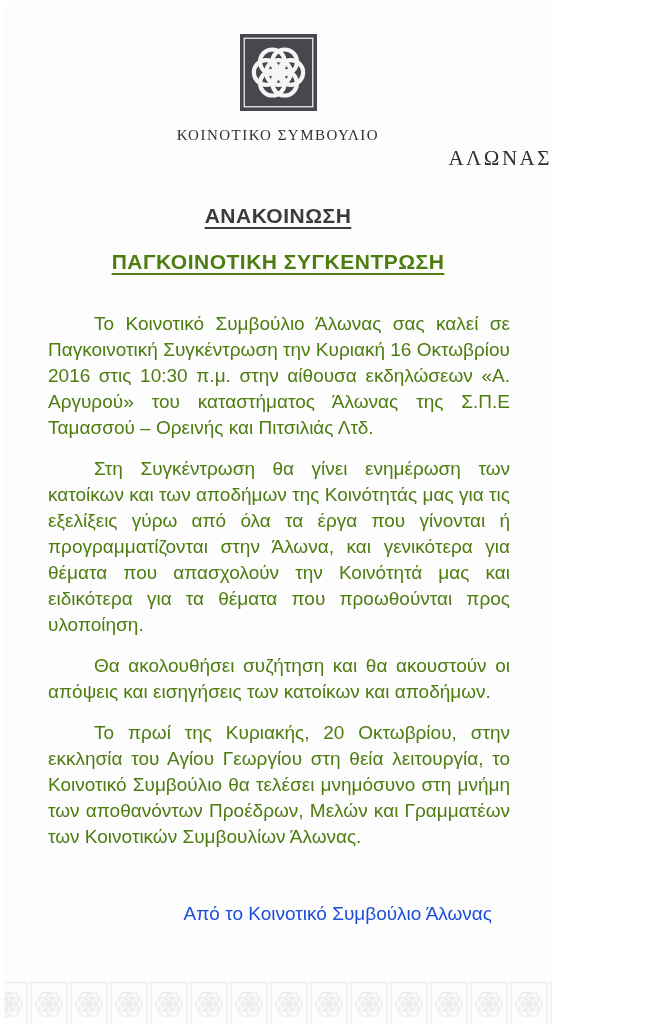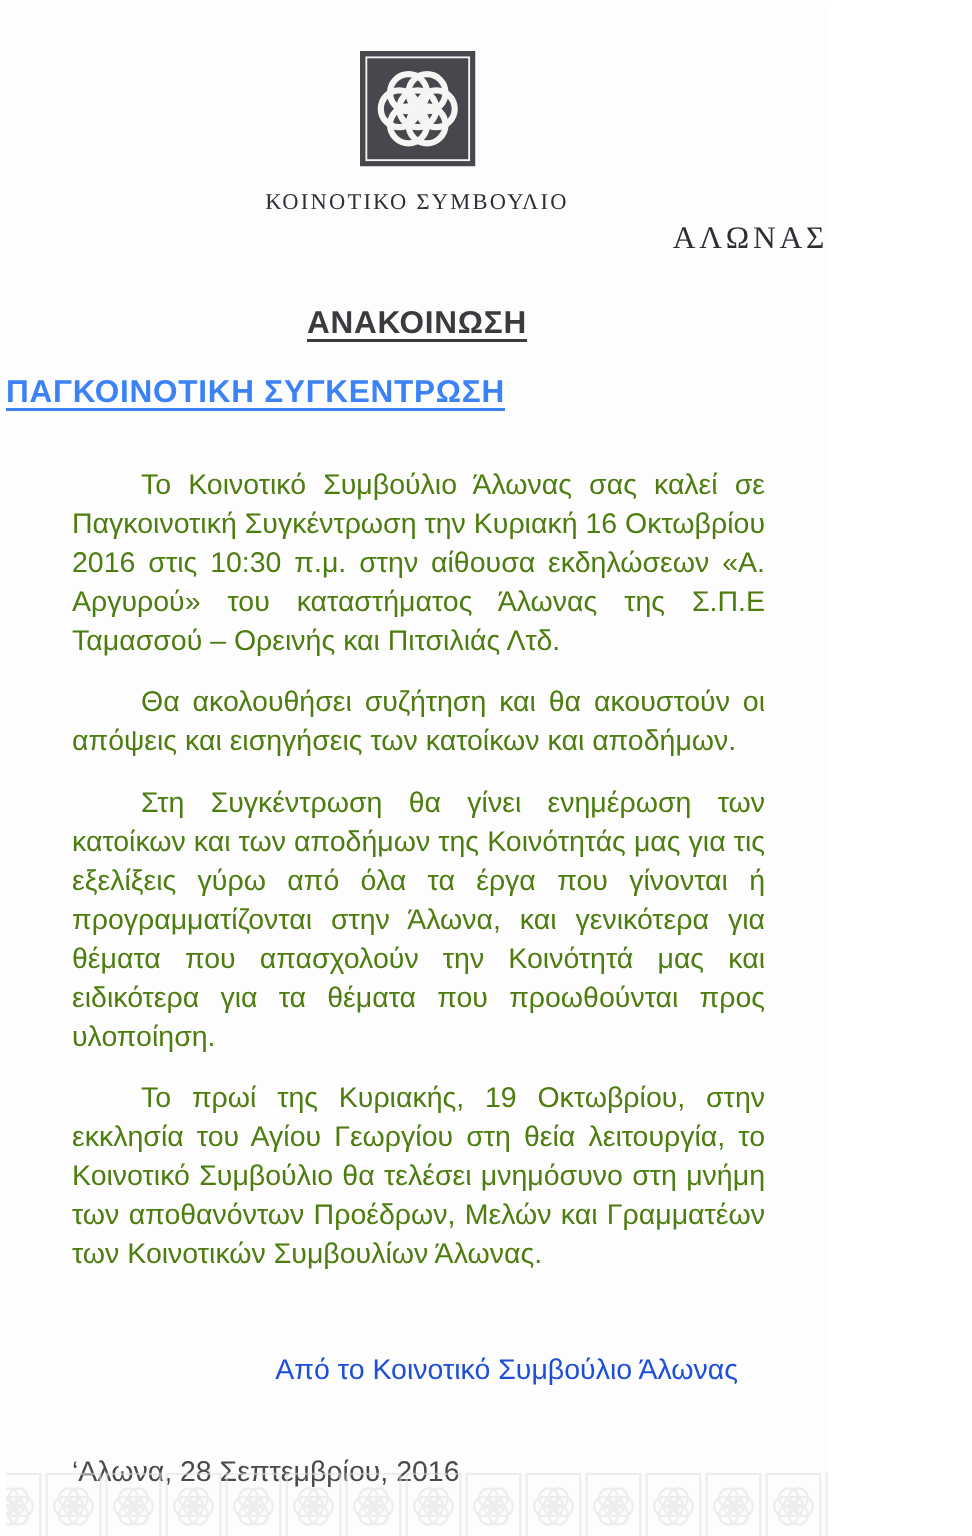--- a/index.html
+++ b/index.html
@@ -50,25 +50,26 @@
     line-height: 25px;
     font-weight: bold;
     letter-spacing: 0.5px;
     color: #3a3a3f;
     text-decoration: underline;
     text-decoration-thickness: 2px;
     text-underline-offset: 4px;
   }
   .subtitle {
     margin: 21px 0 0 0;
+    text-align: center;
     font-size: 21px;
     line-height: 25px;
     font-weight: bold;
     letter-spacing: 0.5px;
-    color: #3b82f6;
+    color: #4d7c0f;
     text-decoration: underline;
     text-decoration-thickness: 2px;
     text-underline-offset: 4px;
   }
   
   .body-text {
     margin: 37px 42px 0 44px;
   }
   .para {
     margin: 0 0 15px 0;
@@ -134,28 +135,27 @@
 
   <div class="org-line1">ΚΟΙΝΟΤΙΚΟ ΣΥΜΒΟΥΛΙΟ</div>
   <div class="org-line2">ΑΛΩΝΑΣ</div>
 
   <div class="title">ΑΝΑΚΟΙΝΩΣΗ</div>
 
   <div class="subtitle">ΠΑΓΚΟΙΝΟΤΙΚΗ ΣΥΓΚΕΝΤΡΩΣΗ</div>
 
   <div class="body-text">
       <p class="para">Το Κοινοτικό Συμβούλιο Άλωνας σας καλεί σε Παγκοινοτική Συγκέντρωση την Κυριακή 16 Οκτωβρίου 2016 στις 10:30 π.μ. στην αίθουσα εκδηλώσεων «Α. Αργυρού» του καταστήματος Άλωνας της Σ.Π.Ε Ταμασσού – Ορεινής και Πιτσιλιάς Λτδ.</p>
+      <p class="para">Στη Συγκέντρωση θα γίνει ενημέρωση των κατοίκων και των αποδήμων της Κοινότητάς μας για τις εξελίξεις γύρω από όλα τα έργα που γίνονται ή προγραμματίζονται στην Άλωνα, και γενικότερα για θέματα που απασχολούν την Κοινότητά μας και ειδικότερα για τα θέματα που προωθούνται προς υλοποίηση.</p>
       <p class="para">Θα ακολουθήσει συζήτηση και θα ακουστούν οι απόψεις και εισηγήσεις των κατοίκων και αποδήμων.</p>
-      <p class="para">Στη Συγκέντρωση θα γίνει ενημέρωση των κατοίκων και των αποδήμων της Κοινότητάς μας για τις εξελίξεις γύρω από όλα τα έργα που γίνονται ή προγραμματίζονται στην Άλωνα, και γενικότερα για θέματα που απασχολούν την Κοινότητά μας και ειδικότερα για τα θέματα που προωθούνται προς υλοποίηση.</p>
-      <p class="para">Το πρωί της Κυριακής, 19 Οκτωβρίου, στην εκκλησία του Αγίου Γεωργίου στη θεία λειτουργία, το Κοινοτικό Συμβούλιο θα τελέσει μνημόσυνο στη μνήμη των αποθανόντων Προέδρων, Μελών και Γραμματέων των Κοινοτικών Συμβουλίων Άλωνας.</p>
+      <p class="para">Το πρωί της Κυριακής, 20 Οκτωβρίου, στην εκκλησία του Αγίου Γεωργίου στη θεία λειτουργία, το Κοινοτικό Συμβούλιο θα τελέσει μνημόσυνο στη μνήμη των αποθανόντων Προέδρων, Μελών και Γραμματέων των Κοινοτικών Συμβουλίων Άλωνας.</p>
     </div>
 
   <div class="signature">Από το Κοινοτικό Συμβούλιο Άλωνας</div>
 
-  <div class="dateline">‘Αλωνα, 28 Σεπτεμβρίου, 2016</div>
 
   <div class="watermark-band">
       <span class="watermark-tile"><svg viewBox="0 0 100 150" xmlns="http://www.w3.org/2000/svg" width="38" height="58">
     <rect x="3" y="3" width="94" height="144" fill="none" stroke="#e0e0e5" stroke-width="4"></rect>
     <g fill="none" stroke="#e0e0e5" stroke-width="4">
       <circle cx="50" cy="60" r="17"></circle>
       <circle cx="67" cy="60" r="17"></circle>
       <circle cx="58.5" cy="74.7" r="17"></circle>
       <circle cx="41.5" cy="74.7" r="17"></circle>
       <circle cx="33" cy="60" r="17"></circle>

